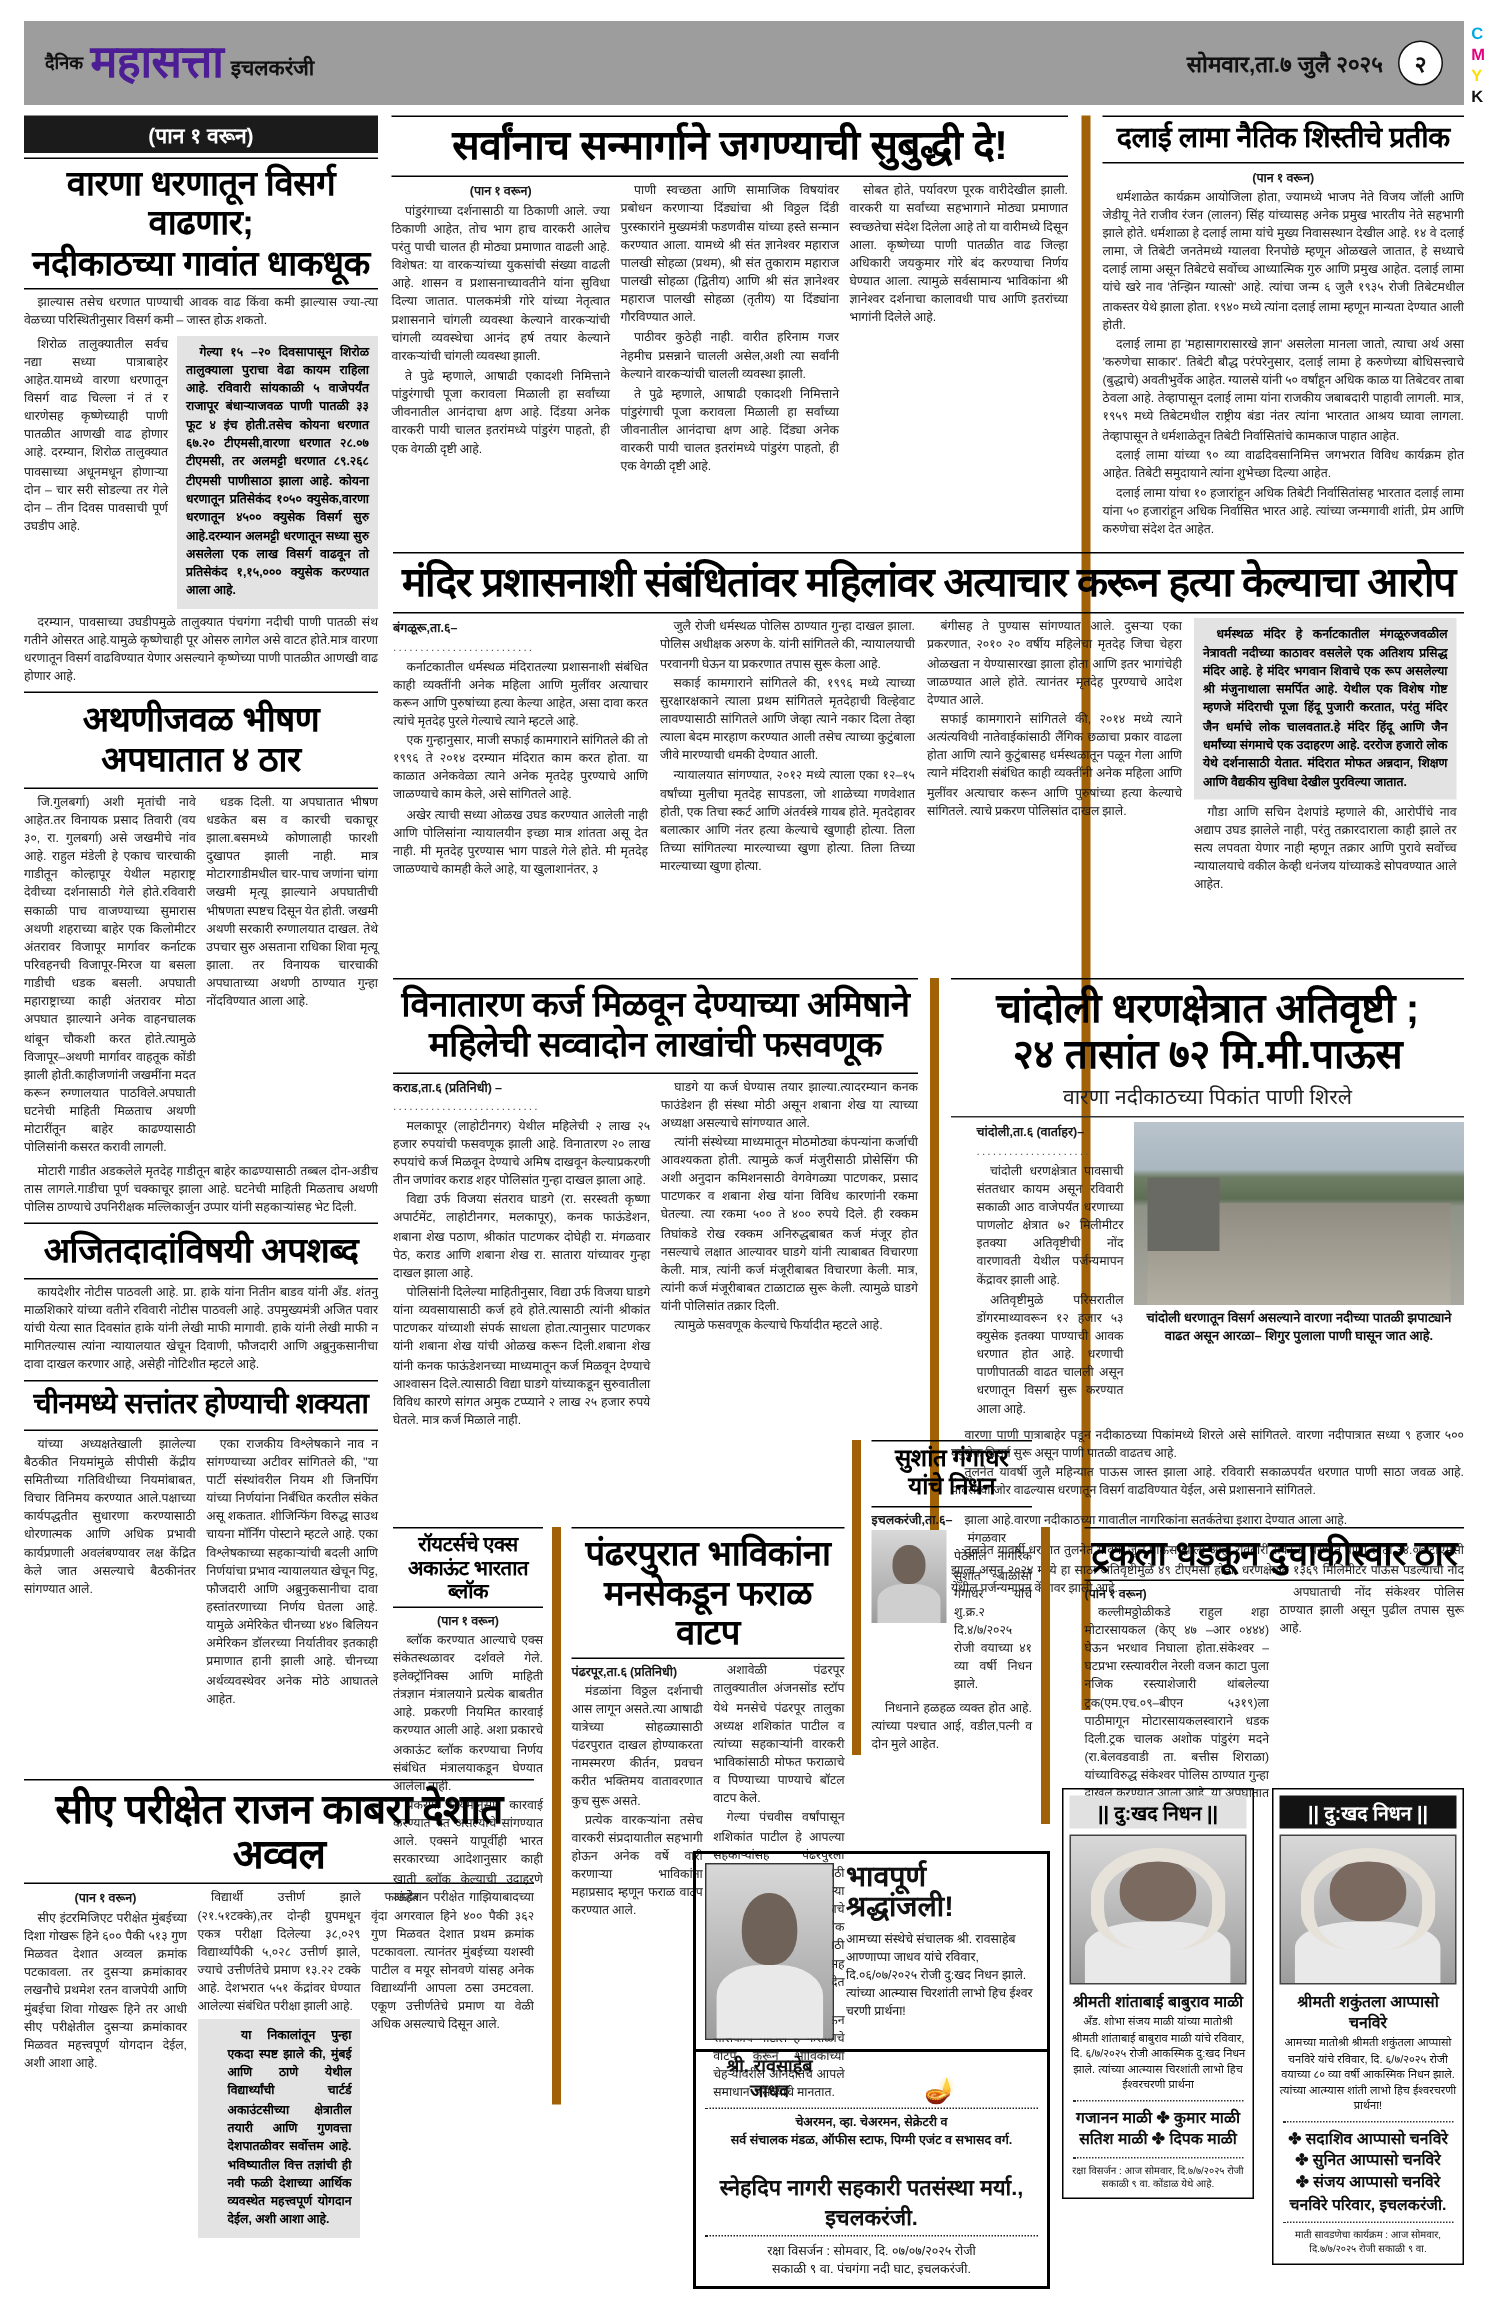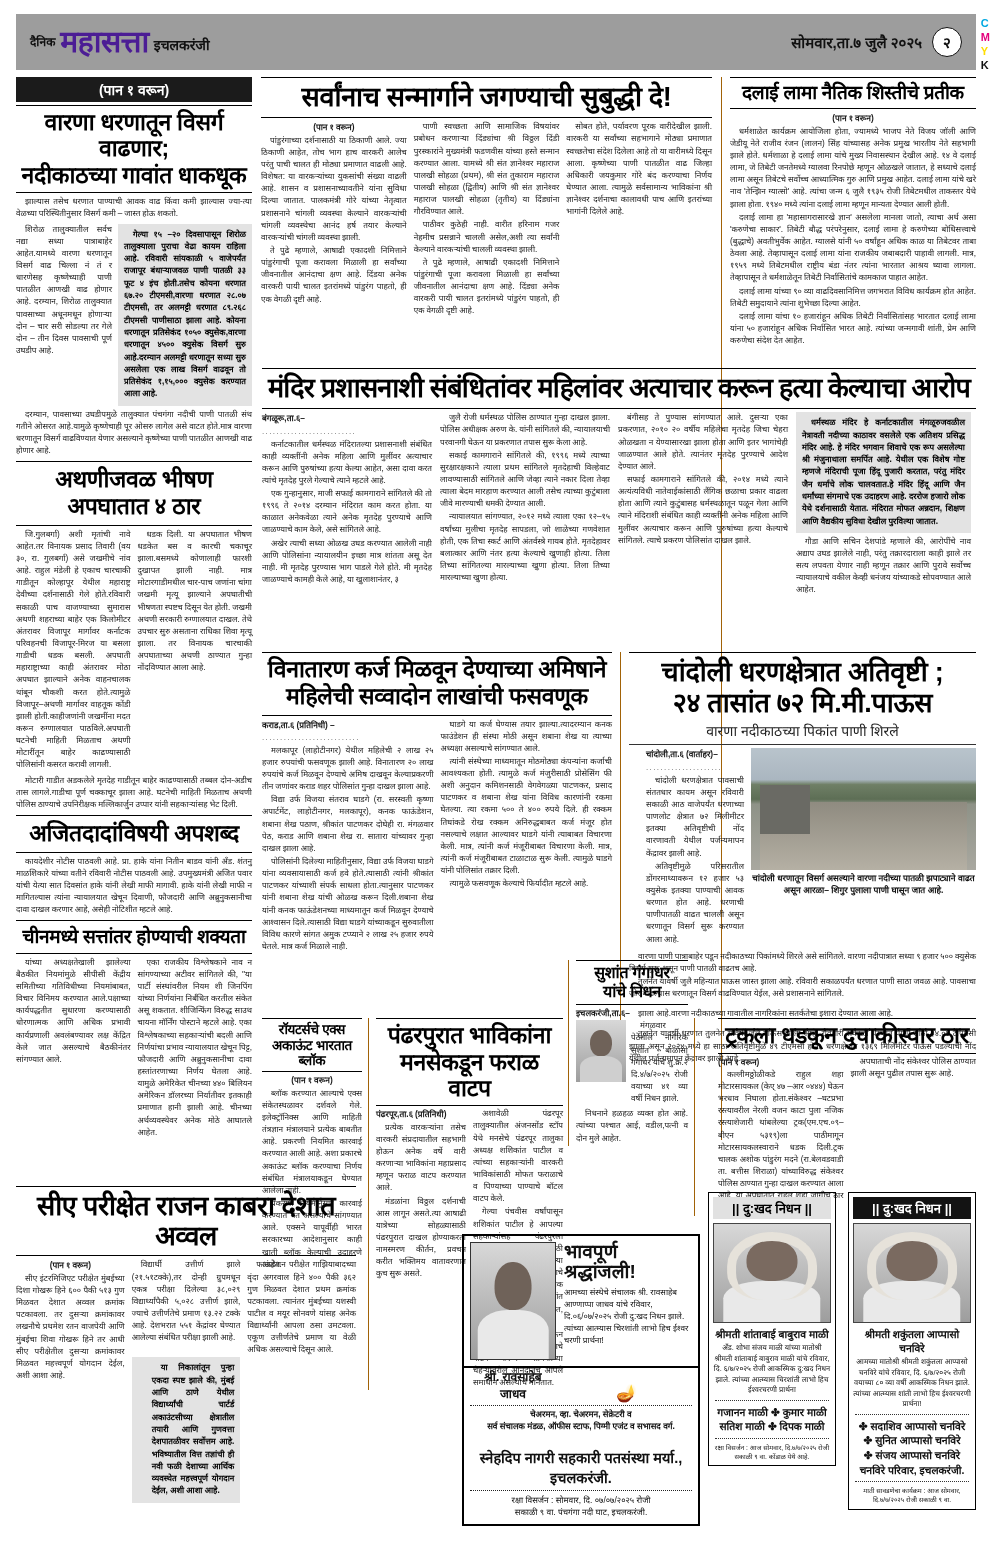--- a/index.html
+++ b/index.html
@@ -33,21 +33,21 @@
     display:flex; align-items:center; justify-content:center;
     font-size:15px; font-weight:bold;
   }
   .cmyk { position:absolute; right:-14px; top:2px; display:flex; flex-direction:column;
           font-size:11px; font-weight:bold; line-height:1.28; }
   .cmyk .c{color:#00a8e1;} .cmyk .m{color:#e5007d;} .cmyk .y{color:#ffdd00;} .cmyk .k{color:#111;}
 
   
   .rule { border-top:1.4px solid #000; }
   .thin-rule { border-top:0.8px solid #333; }
-  .vrule { border-left:1px solid #a16207; }
+  .vrule { border-left:6px solid #a16207; }
 
   .hd {
     font-weight:bold; text-align:center; line-height:1.12;
     color:#000; letter-spacing:-0.3px;
   }
   .hd-xl { font-size:27px; }
   .hd-lg { font-size:23px; }
   .hd-md { font-size:19px; }
   .hd-sm { font-size:16px; }
   .hd-xs { font-size:13.5px; }
@@ -371,22 +371,22 @@
 
   <div style="position:absolute; left:368px; top:1018px; width:195px;" class="vrule">
     <div style="padding-left:7px;">
       <div class="rule"></div>
       <div class="hd hd-lg" style="padding:4px 0 1px;">पंढरपुरात भाविकांना</div>
       <div class="hd hd-lg" style="padding:0 0 4px;">मनसेकडून फराळ वाटप</div>
       <div class="rule" style="margin-bottom:2px;"></div>
       <div class="cols2">
         <div class="col body-txt">
           <p class="dateline">पंढरपूर,ता.६ (प्रतिनिधी)</p>
+          <p>मंडळांना विठ्ठल दर्शनाची आस लागून असते.त्या आषाढी यात्रेच्या सोहळ्यासाठी पंढरपुरात दाखल होण्याकरता नामस्मरण कीर्तन, प्रवचन करीत भक्तिमय वातावरणात कुच सुरू असते.</p>
           <p>प्रत्येक वारकऱ्यांना तसेच वारकरी संप्रदायातील सहभागी होऊन अनेक वर्षे वारी करणाऱ्या भाविकांना महाप्रसाद म्हणून फराळ वाटप करण्यात आले.</p>
-          <p>मंडळांना विठ्ठल दर्शनाची आस लागून असते.त्या आषाढी यात्रेच्या सोहळ्यासाठी पंढरपुरात दाखल होण्याकरता नामस्मरण कीर्तन, प्रवचन करीत भक्तिमय वातावरणात कुच सुरू असते.</p>
         </div>
         <div class="col body-txt">
           <p>अशावेळी पंढरपूर तालुक्यातील अंजनसोंड स्टॉप येथे मनसेचे पंढरपूर तालुका अध्यक्ष शशिकांत पाटील व त्यांच्या सहकाऱ्यांनी वारकरी भाविकांसाठी मोफत फराळाचे व पिण्याच्या पाण्याचे बॉटल वाटप केले.</p>
           <p>गेल्या पंचवीस वर्षांपासून शशिकांत पाटील हे आपल्या सहकाऱ्यांसह पंढरपुरला आषाढी यात्रेच्या सोहळ्यासाठी पायी वारी करत असणाऱ्या वारकऱ्यांना मोफत फराळाचे वाटप करत आहेत.अनेक सामाजिक कार्यांसाठी शशिकांत पाटील हे सेवकासह पुढे आहेत, त्यांचा साथ देत असतात.</p>
           <p>अडचण लक्षात घेऊन शासकीय पाटील हे फराळाचे वाटप करून भाविकांच्या चेहऱ्यावरील आनंदातच आपले समाधान असल्याचे मानतात.</p>
         </div>
       </div>
     </div>
   </div>
 
@@ -437,21 +437,21 @@
     <div class="rule" style="margin-bottom:3px;"></div>
     <div class="cols3">
       <div class="col body-txt">
         <p class="dateline" style="text-align:center;">(पान १ वरून)</p>
         <p>सीए इंटरमिजिएट परीक्षेत मुंबईच्या दिशा गोखरू हिने ६०० पैकी ५१३ गुण मिळवत देशात अव्वल क्रमांक पटकावला. तर दुसऱ्या क्रमांकावर लखनौचे प्रथमेश रतन वाजपेयी आणि मुंबईचा शिवा गोखरू हिने तर आधी सीए परीक्षेतील दुसऱ्या क्रमांकावर मिळवत महत्त्वपूर्ण योगदान देईल, अशी आशा आहे.</p>
       </div>
       <div class="col">
         <div class="body-txt">
           <p>विद्यार्थी उत्तीर्ण झाले (२१.५१टक्के),तर दोन्ही ग्रुपमधून एकत्र परीक्षा दिलेल्या ३८,०२९ विद्यार्थ्यांपैकी ५,०२८ उत्तीर्ण झाले, ज्याचे उत्तीर्णतेचे प्रमाण १३.२२ टक्के आहे. देशभरात ५५१ केंद्रांवर घेण्यात आलेल्या संबंधित परीक्षा झाली आहे.</p>
         </div>
-        <div class="greybox" style="margin-top:13px;padding-left:20px;">
+        <div class="greybox" style="margin-top:2px;padding-left:20px;">
           <p>या निकालांतून पुन्हा एकदा स्पष्ट झाले की, मुंबई आणि ठाणे येथील विद्यार्थ्यांची चार्टर्ड अकाउंटसीच्या क्षेत्रातील तयारी आणि गुणवत्ता देशपातळीवर सर्वोत्तम आहे. भविष्यातील वित्त तज्ञांची ही नवी फळी देशाच्या आर्थिक व्यवस्थेत महत्त्वपूर्ण योगदान देईल, अशी आशा आहे.</p>
         </div>
       </div>
       <div class="col body-txt">
         <p>फाऊंडेशन परीक्षेत गाझियाबादच्या वृंदा अगरवाल हिने ४०० पैकी ३६२ गुण मिळवत देशात प्रथम क्रमांक पटकावला. त्यानंतर मुंबईच्या यशस्वी पाटील व मयूर सोनवणे यांसह अनेक विद्यार्थ्यांनी आपला ठसा उमटवला. एकूण उत्तीर्णतेचे प्रमाण या वेळी अधिक असल्याचे दिसून आले.</p>
       </div>
     </div>
   </div>
 
   <div style="position:absolute; left:462px; top:1234px; width:238px;">

